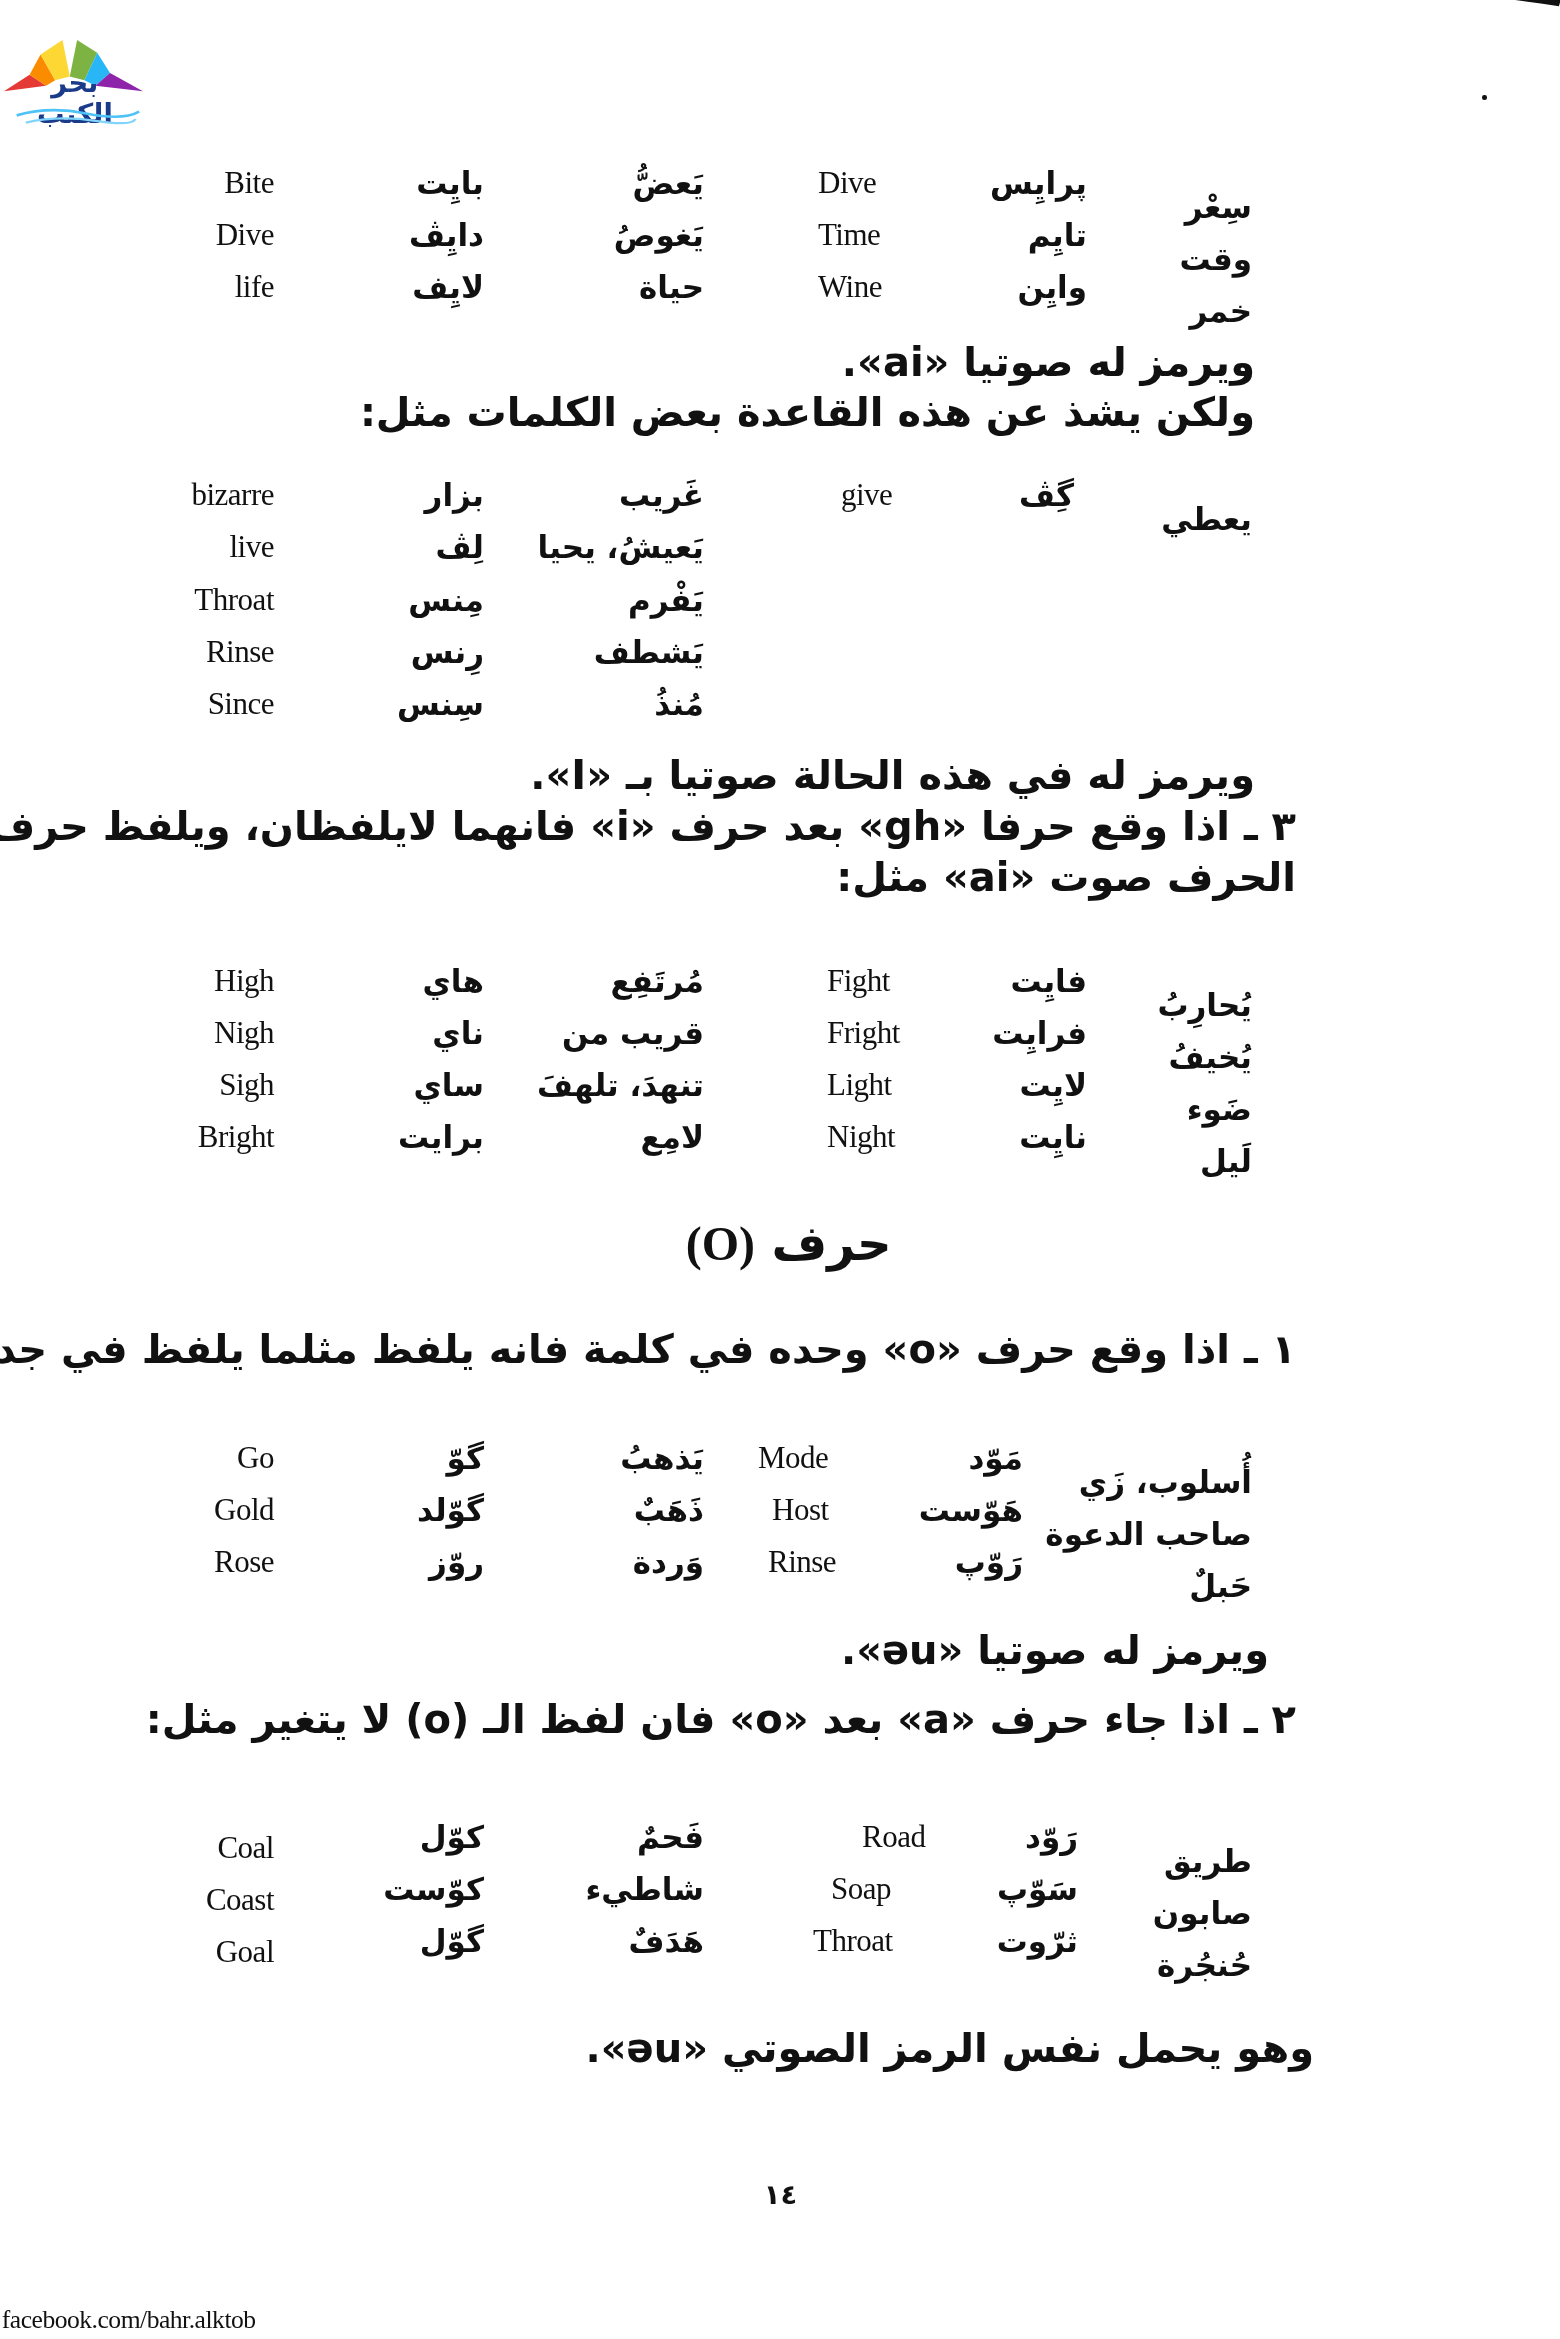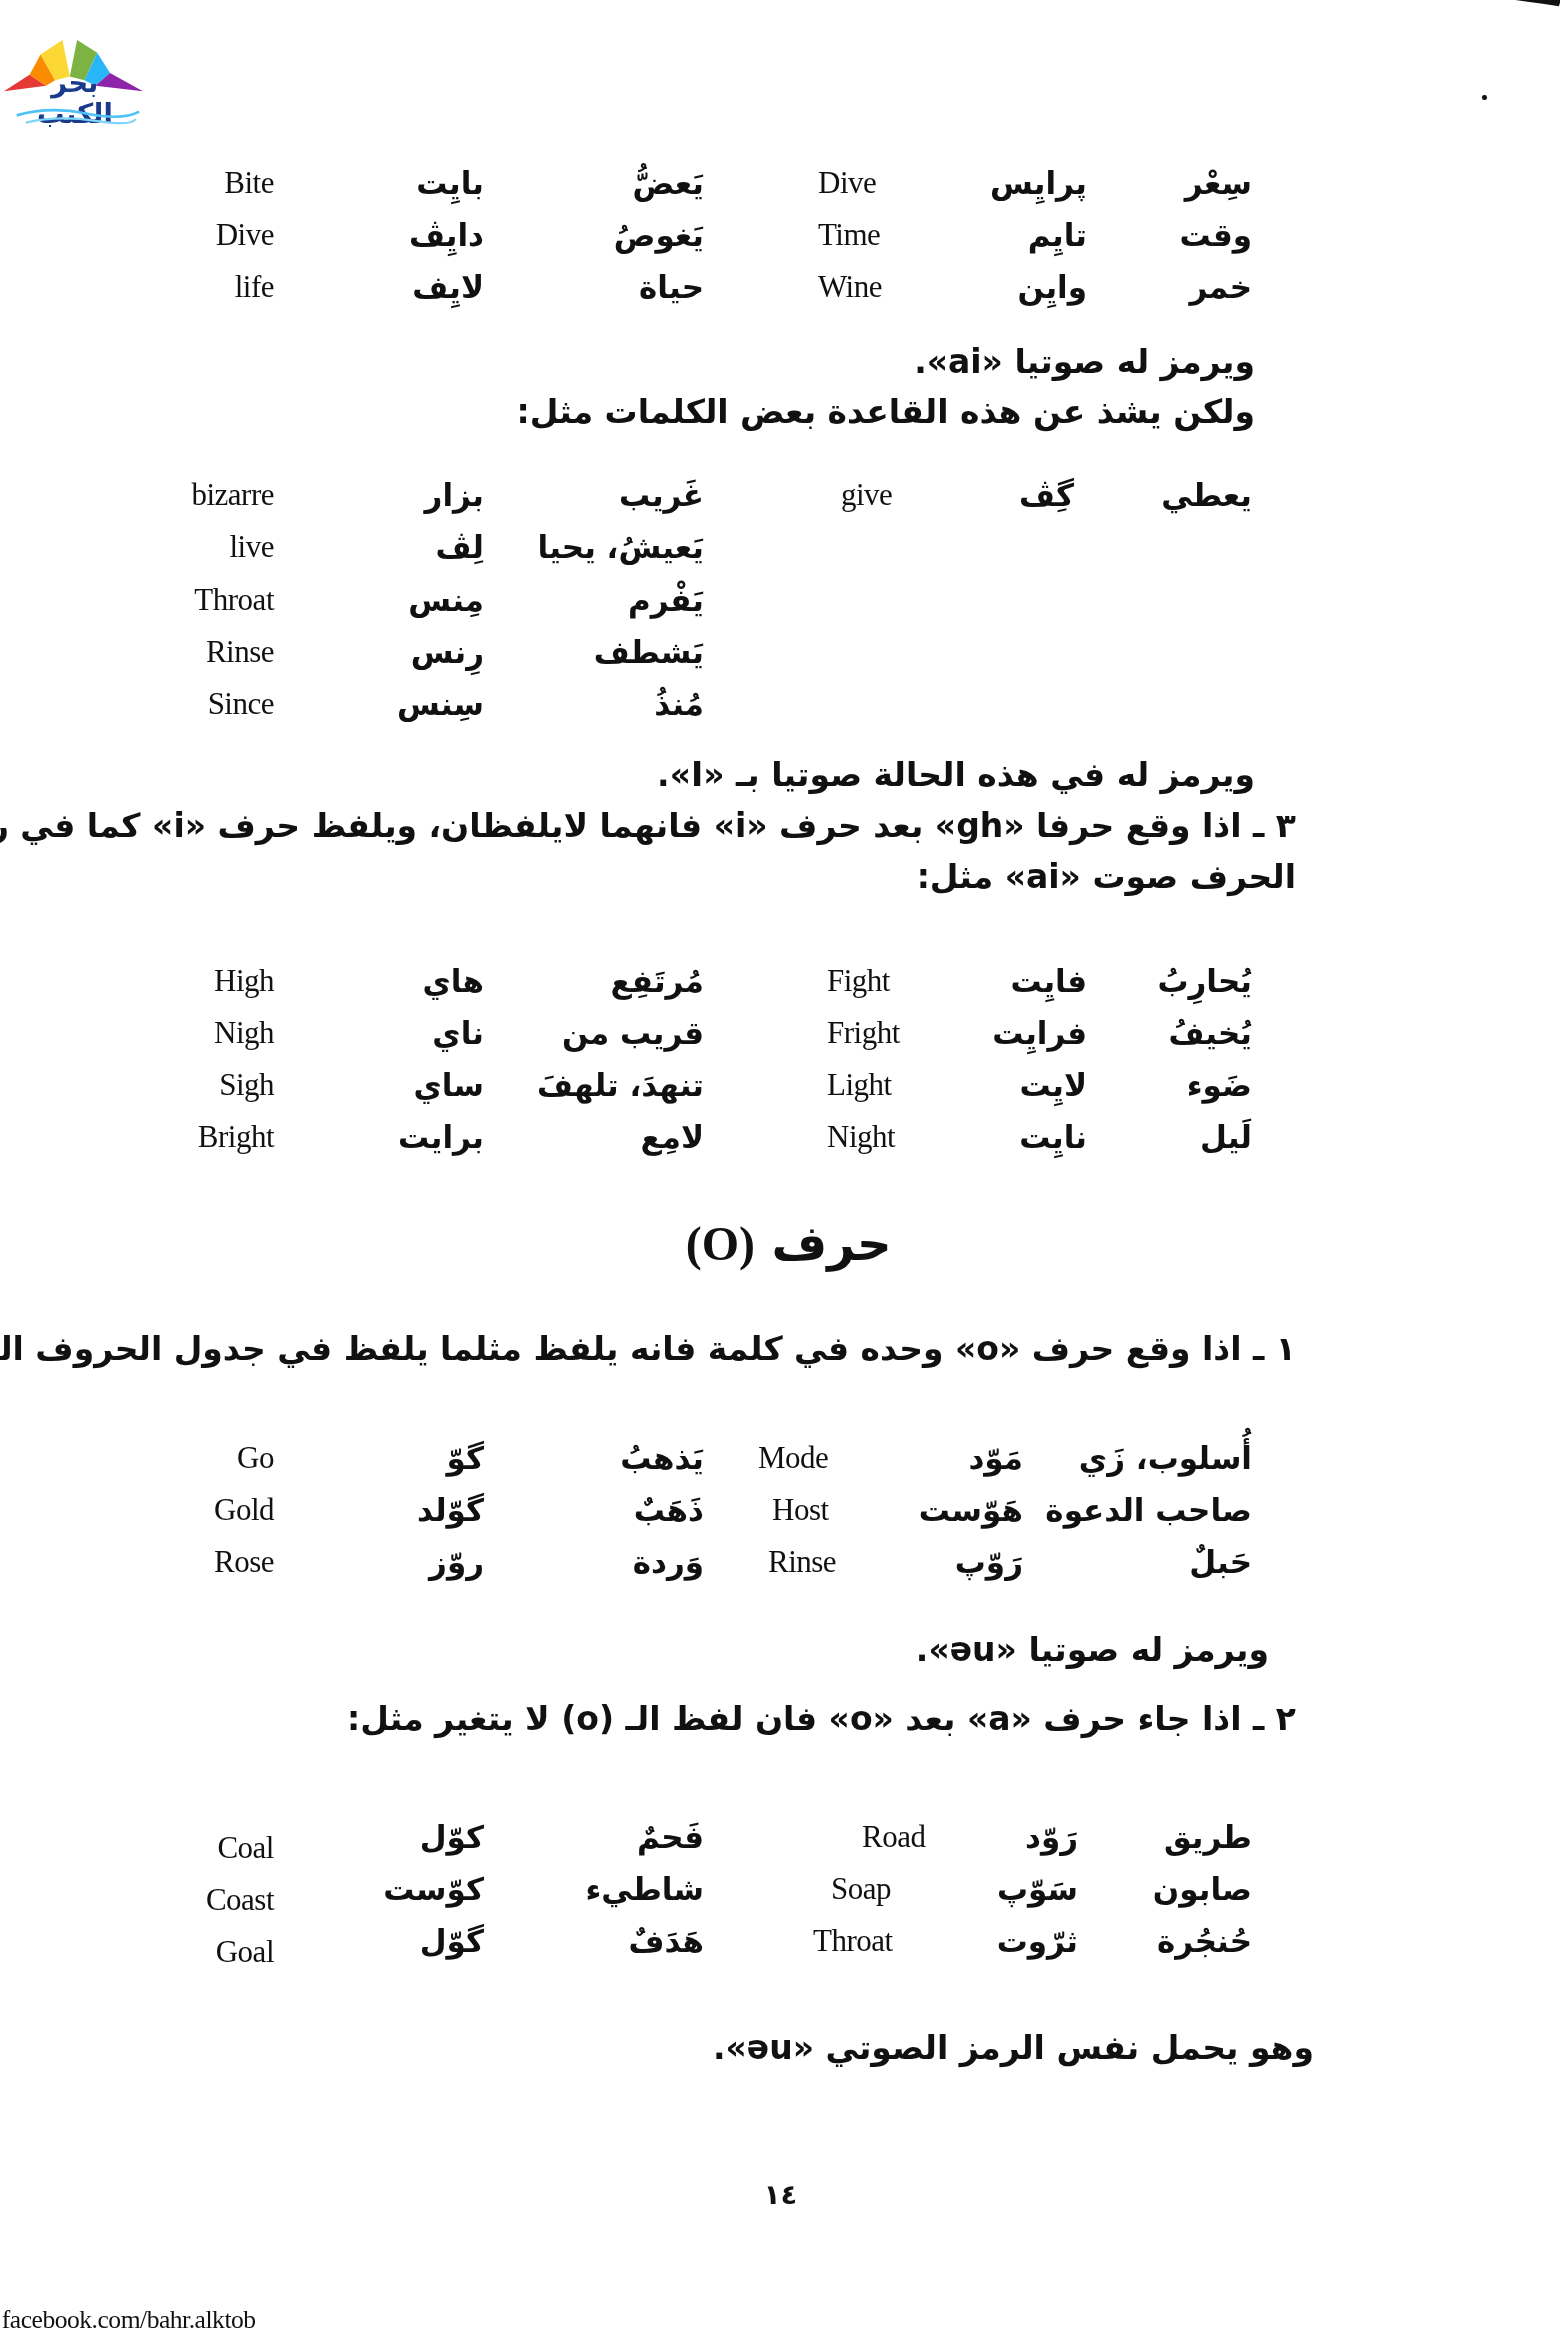--- a/index.html
+++ b/index.html
@@ -16,24 +16,24 @@
 
     .row { position: absolute; left: 0; width: 1561px; height: 46px; }
     .cell { position: absolute; top: 0; white-space: nowrap; line-height: 46px; }
     .en { font-family: "Liberation Serif", serif; font-weight: normal; font-size: 31px; letter-spacing: -0.5px; }
     .ar { font-family: "DejaVu Sans", sans-serif; font-weight: bold; font-size: 31px; direction: rtl; }
     .c-en2 { right: calc(1561px - 274px); text-align: right; }
     .c-tr2 { right: calc(1561px - 484px); }
     .c-ar2 { right: calc(1561px - 704px); }
     .c-en1 { left: 818px; }
     .c-tr1 { right: calc(1561px - 1087px); }
-    .c-ar1 { right: calc(1561px - 1252px); }
+    .c-ar1 { right: calc(1561px - 1252px); margin-top: 24px; }
 
     .para { position: absolute; right: 265px; direction: rtl; text-align: left;
-      font-family: "DejaVu Sans", sans-serif; font-weight: bold; font-size: 33px; white-space: nowrap; line-height: 48px; }
+      font-family: "DejaVu Sans", sans-serif; font-weight: bold; font-size: 40px; white-space: nowrap; line-height: 48px; }
     .heading { position: absolute; left: 0; width: 1561px; top: 1215px; text-align: center; direction: rtl;
       font-family: "DejaVu Sans", sans-serif; font-weight: bold; font-size: 48px; }
     .heading .paren { font-family: "Liberation Serif", serif; margin: 0 16.4px; }
     .page-num { position: absolute; left: 0; width: 1561px; top: 2179px; text-align: center;
       font-family: "DejaVu Sans", sans-serif; font-weight: bold; font-size: 27.4px; }
     .footer-link { position: absolute; left: 1.8px; bottom: 3.7px; font-family: "Liberation Serif", serif;
       font-size: 25.6px; color: #111; letter-spacing: -0.5px; }
   </style>
 </head>
 <body>

